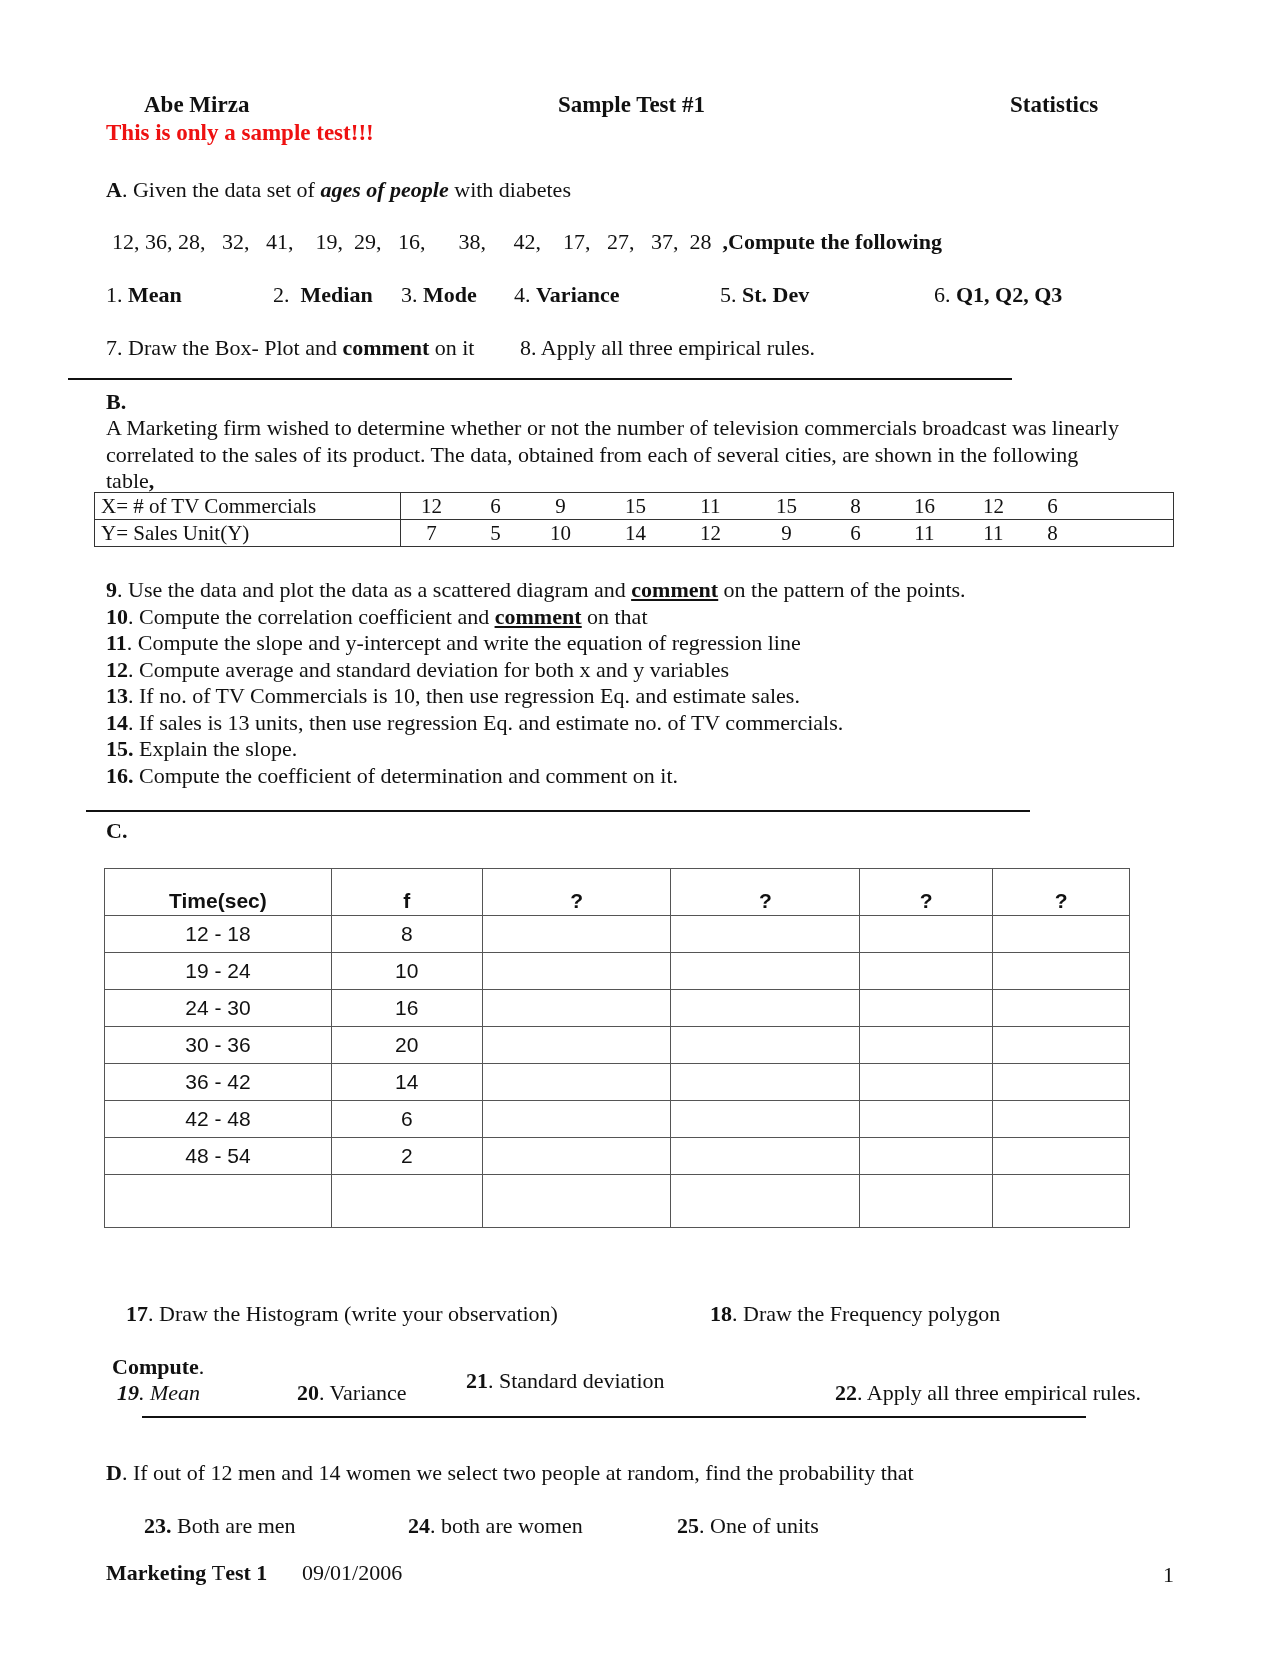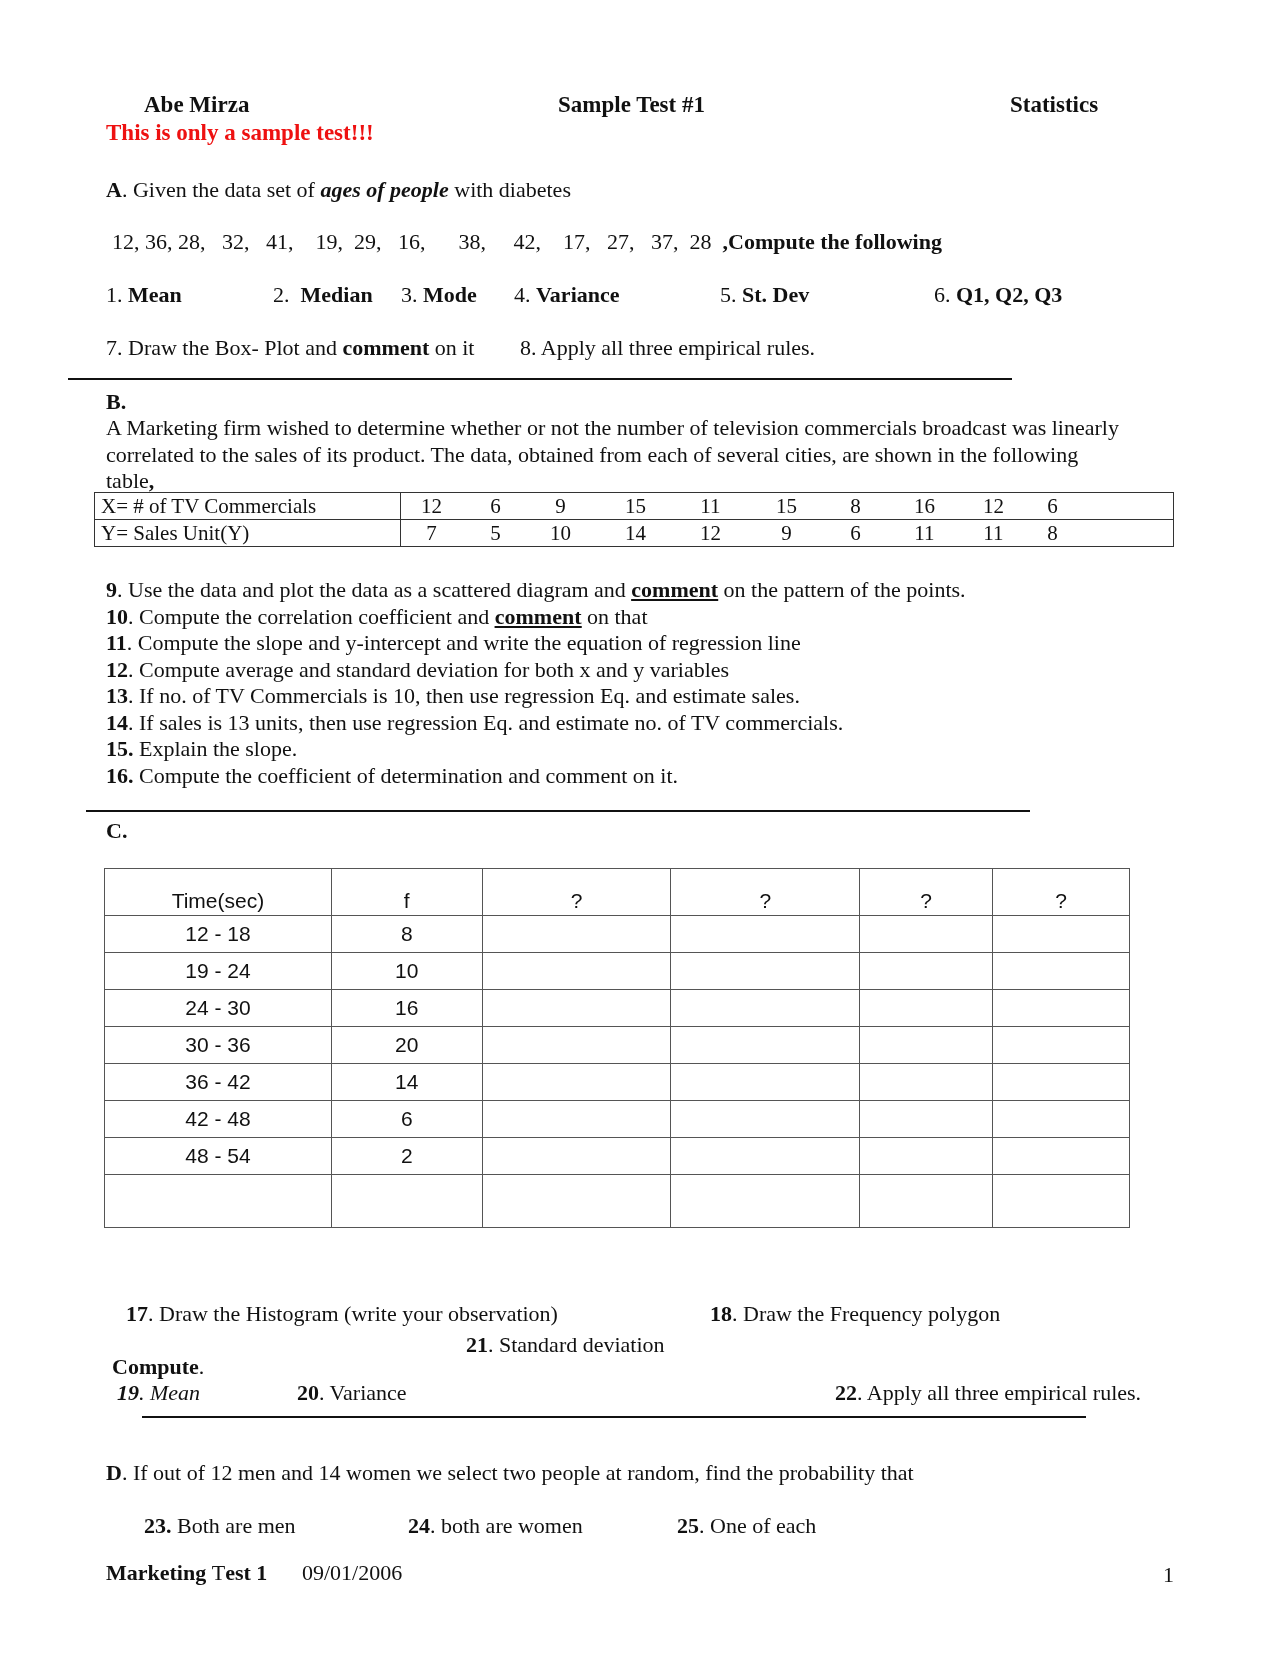--- a/index.html
+++ b/index.html
@@ -9,21 +9,21 @@
   b { font-weight:bold; }
   .red { color:#ee1111; font-weight:bold; }
   .hr { position:absolute; height:2px; background:#111; }
   table { border-collapse:collapse; position:absolute; }
   .xy td { border:1px solid #333; font-size:21px; padding:0 4px; height:26px; line-height:26px; }
   .xy td.lbl { width:283px; padding-left:6px; }
   .xy td.nums { width:740px; padding:0; }
   .nums span { display:inline-block; text-align:center; }
   .freq { font-family:"Liberation Sans", "DejaVu Sans", sans-serif; font-size:21px; }
   .freq td { border:1px solid #555; text-align:center; height:36px; padding:0; }
-  .freq tr.head td { height:44px; font-weight:normal; vertical-align:bottom; padding-bottom:2px; }
+  .freq tr.head td { height:44px; font-weight:bold; vertical-align:bottom; padding-bottom:2px; }
   .freq tr.last td { height:52px; }
   u b { text-decoration:underline; }
 </style>
 </head>
 <body>
 
 <div class="abs" style="left:144px;top:92px;font-weight:bold;font-size:23px;">Abe Mirza</div>
 <div class="abs" style="left:558px;top:92px;font-weight:bold;font-size:23px;">Sample Test  #1</div>
 <div class="abs" style="left:1010px;top:92px;font-weight:bold;font-size:23px;">Statistics</div>
 <div class="abs red" style="left:106px;top:120px;font-size:23px;">This is only a sample test!!!</div>
@@ -165,25 +165,25 @@
       </tr>
 </tbody>
   </table>
 
 <div class="abs" style="left:126px;top:1301px;"><b>17</b><span>. Draw the Histogram (write your observation)</span></div>
 <div class="abs" style="left:710px;top:1301px;"><b>18</b><span>.  Draw the Frequency polygon</span></div>
 
 <div class="abs" style="left:112px;top:1354px;"><b>Compute</b><span>.</span></div>
 <div class="abs" style="left:117px;top:1380px;font-style:italic;"><b>19</b><span>. Mean</span></div>
 <div class="abs" style="left:297px;top:1380px;"><b>20</b><span>. Variance</span></div>
-<div class="abs" style="left:466px;top:1332px;"><b>21</b><span>.  Standard deviation</span></div>
+<div class="abs" style="left:466px;top:1368px;"><b>21</b><span>.  Standard deviation</span></div>
 <div class="abs" style="left:790px;top:1380px;margin-left:45px;"><b>22</b><span>. Apply all three empirical rules.</span></div>
 
 <div class="hr" style="left:142px;top:1416px;width:944px;"></div>
 
 <div class="abs" style="left:106px;top:1460px;"><b>D</b><span>. If out of 12 men and 14 women we select two people at random, find the probability that</span></div>
 <div class="abs" style="left:144px;top:1513px;"><b>23.</b><span>  Both are men</span></div>
 <div class="abs" style="left:408px;top:1513px;"><b>24</b><span>. both are women</span></div>
-<div class="abs" style="left:677px;top:1513px;"><b>25</b><span>. One of each</span></div>
+<div class="abs" style="left:677px;top:1513px;"><b>25</b><span>. One of units</span></div>
 
 <div class="abs" style="left:106px;top:1560px;"><b>Marketing </b><span>T</span><b>est </b><b>1</b></div>
 <div class="abs" style="left:302px;top:1560px;">09/01/2006</div>
 <div class="abs" style="left:1163px;top:1562px;">1</div>
 
 </body></html>

